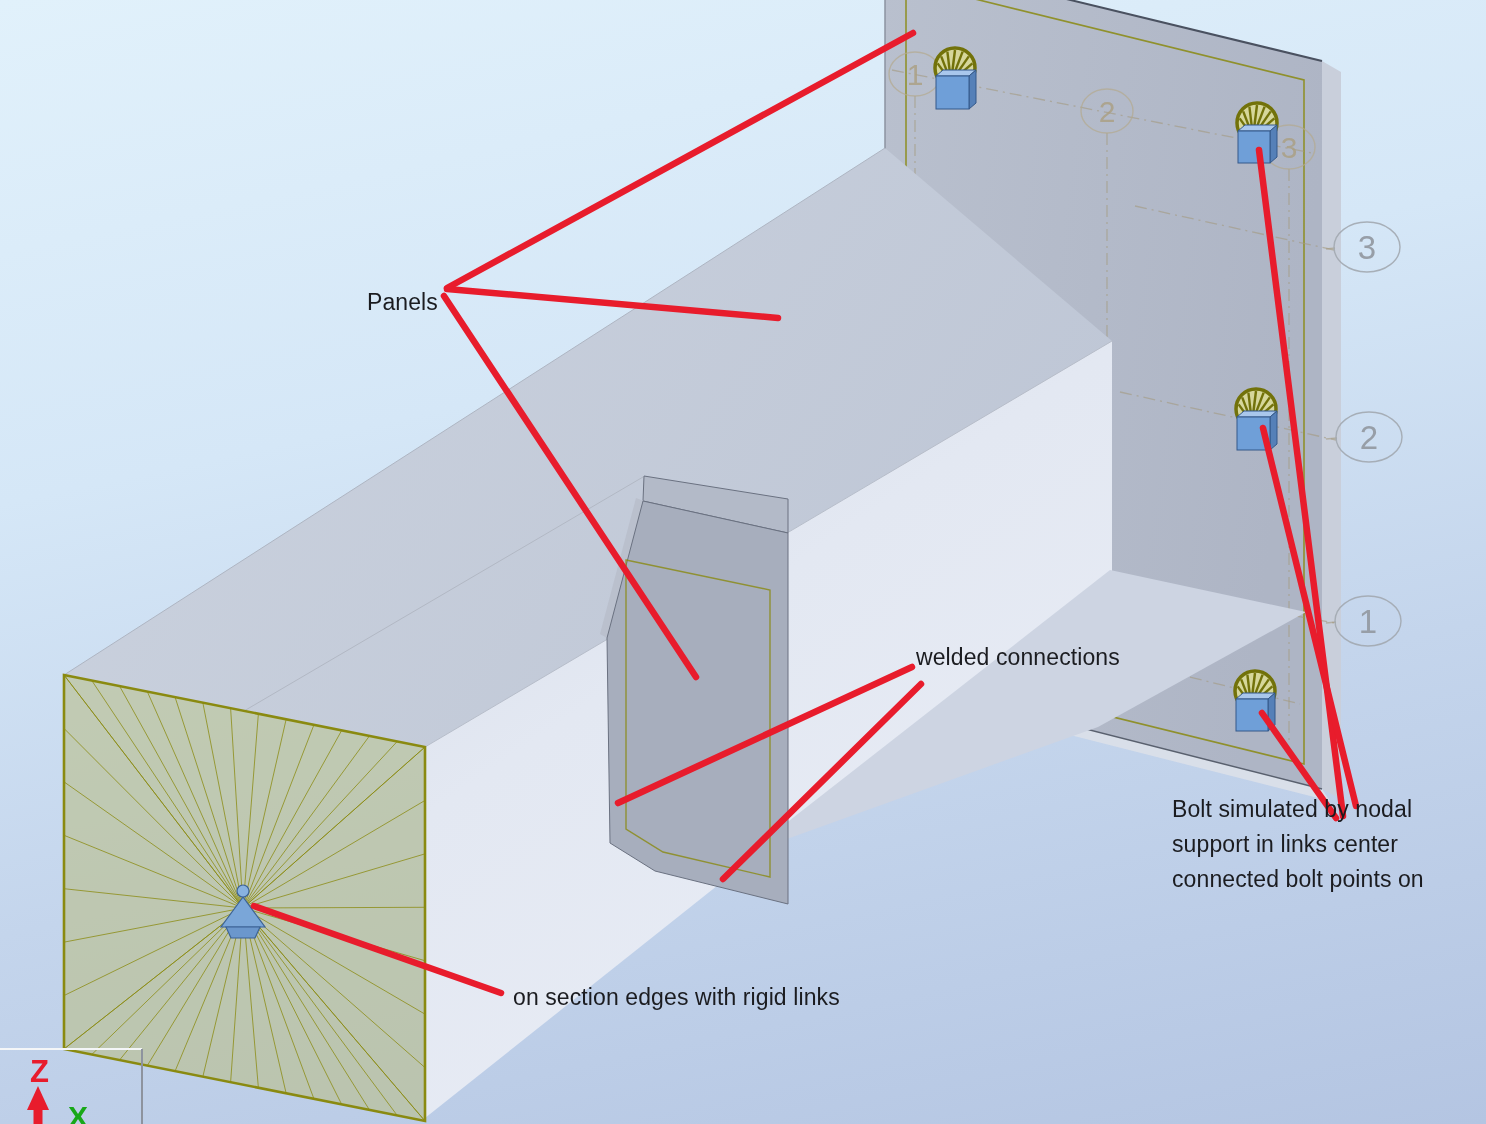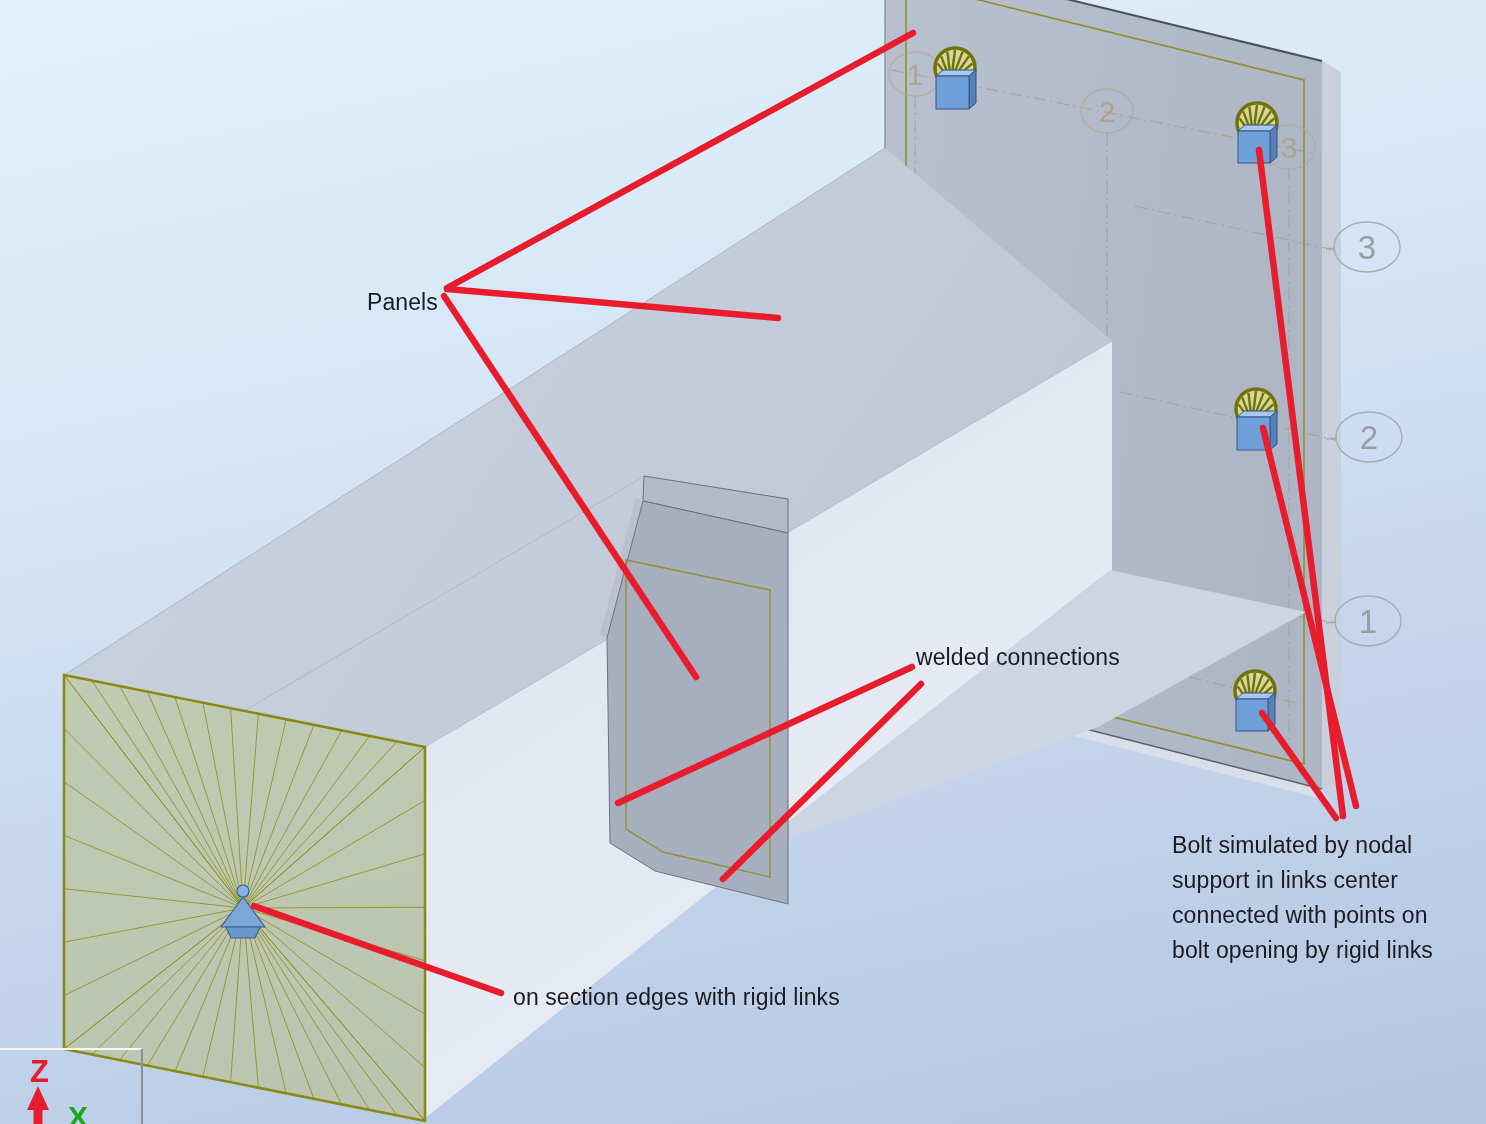--- a/index.html
+++ b/index.html
@@ -9,21 +9,21 @@
     background:linear-gradient(168deg,#e1f1fb 0%,#d5e7f7 35%,#c4d5ec 65%,#b4c5e2 100%);
   }
   .stage svg{position:absolute;left:0;top:0;}
   .note{
     position:absolute;color:#1b1c20;font-size:23px;line-height:35px;
     letter-spacing:0.1px;white-space:nowrap;
   }
   .beam-note{line-height:36px;}
   .lbl-panels{left:342px;top:285px;margin-left:25px;}
   .lbl-welded{left:916px;top:640px;text-align:center;}
-  .lbl-bolt{left:1172px;top:828px;}
+  .lbl-bolt{left:1172px;top:792px;}
   .lbl-beam{left:513px;top:979px;}
   .face{stroke:none;}
   .redline{stroke:var(--red,#e81c2c);stroke-width:6.5;stroke-linecap:round;fill:none;}
   .grid-dash{stroke:#a39a7e;stroke-width:1.3;fill:none;opacity:.6;stroke-dasharray:12 5 2 5;}
   .plate-circle{stroke:#b3a98f;stroke-width:1.4;fill:none;opacity:.7;}
   .plate-circle-num{fill:#ab9f81;font-size:30px;opacity:.8;font-family:"Liberation Sans",sans-serif;}
   .ext-circle{stroke:#a2a8b0;stroke-width:1.4;fill:none;opacity:.9;}
   .ext-circle-num{fill:#979ea7;font-size:33px;font-family:"Liberation Sans",sans-serif;}
   .olive{stroke:#8a8a10;fill:none;}
   .axis-z{fill:var(--red,#e81c2c);font-size:31px;font-weight:bold;font-family:"Liberation Sans",sans-serif;}
@@ -242,19 +242,18 @@
     <rect x="33.5" y="1106" width="9" height="18" fill="#e81c2c"></rect>
     <text class="axis-x" x="68" y="1127">X</text>
   </g>
 </svg>
 
 <div class="note lbl-panels">Panels</div>
 <div class="note lbl-welded">welded connections</div>
 <div class="note lbl-bolt">
   <div>Bolt simulated by nodal</div>
   <div>support in links center</div>
-  <div>connected with points on</div>
-  <div>bolt opening by rigid links</div>
+  <div>connected bolt points on</div>
 </div>
 <div class="note beam-note lbl-beam">
   <div>on section edges with rigid links</div>
 </div>
 </div>
 
 </body></html>

